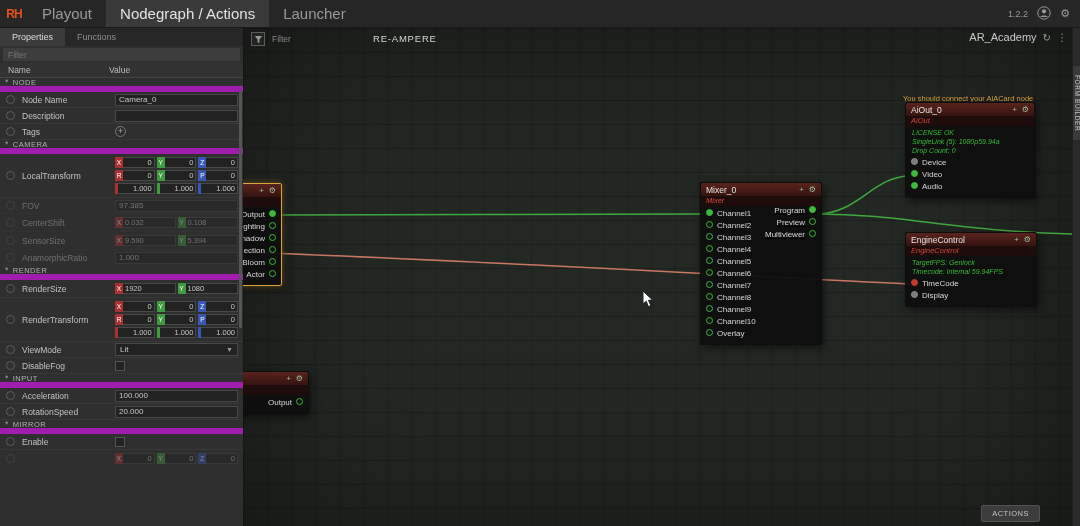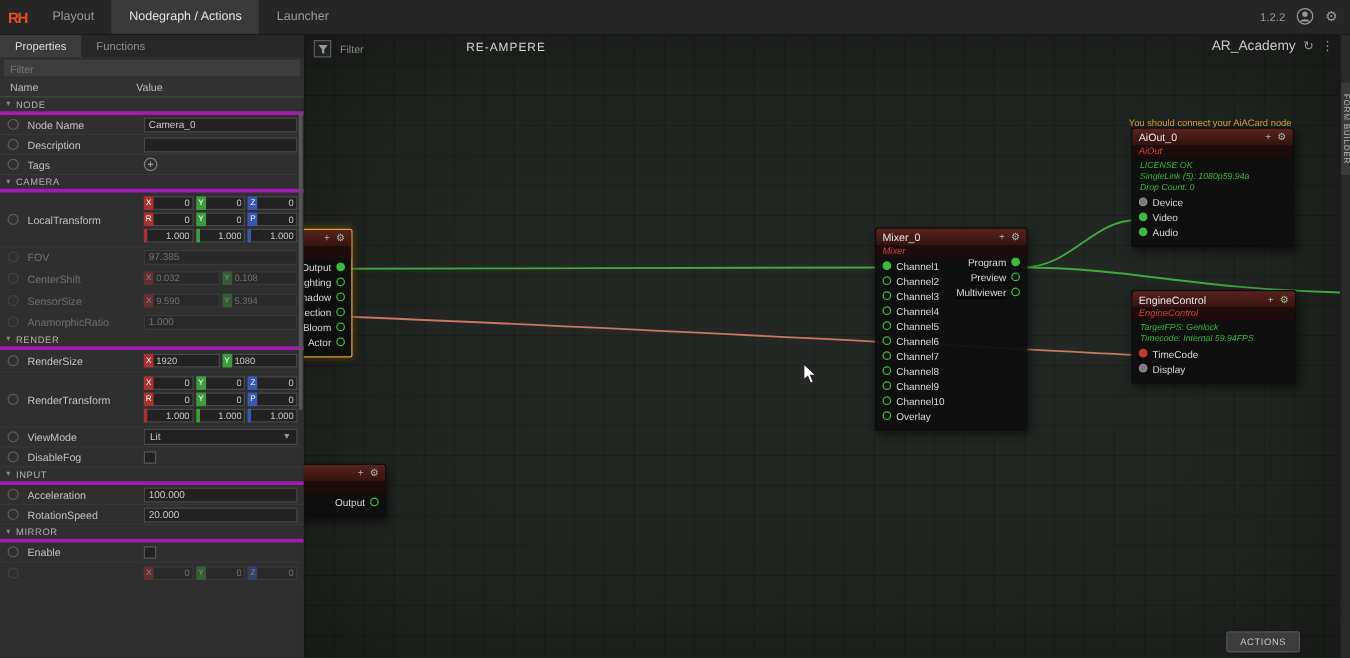--- a/index.html
+++ b/index.html
@@ -5,40 +5,40 @@
   * { margin:0; padding:0; box-sizing:border-box; }
   html,body { width:1080px; height:526px; overflow:hidden; background:#242824;
     font-family:"Liberation Sans", sans-serif; }
   #app { position:relative; width:1080px; height:526px; }
 
   
   #topbar { position:absolute; top:0; left:0; right:0; height:28px; background:#262626;
     display:flex; align-items:stretch; z-index:30; border-bottom:1px solid #1a1a1a; }
   .logo { width:28px; display:flex; align-items:center; justify-content:center;
     color:#e8501e; font-weight:bold; font-size:12px; letter-spacing:-1px; }
-  .top-tab { padding:0 14px; display:flex; align-items:center; font-size:10px; color:#9a9a9a; cursor:default; }
+  .top-tab { padding:0 14px; display:flex; align-items:center; font-size:15px; color:#9a9a9a; cursor:default; }
   .top-tab.active { background:#3a3a3a; color:#e2e2e2; }
   .topbar-right { margin-left:auto; display:flex; align-items:center; gap:9px; padding-right:10px;
     color:#9a9a9a; font-size:9px; }
   .gear-glyph { font-size:11px; color:#9a9a9a; }
 
   
   #panel { position:absolute; top:28px; left:0; width:243px; bottom:0; background:#2f2f2f;
     z-index:25; overflow:hidden; font-size:8.5px; color:#c6c6c6; }
   .panel-tabs { height:18px; background:#272727; display:flex; }
   .panel-tab { padding:0 12px; display:flex; align-items:center; color:#8d8d8d; font-size:9px;text-align:center; }
   .panel-tab.active { background:#3b3b3b; color:#dddddd; }
   .panel-filter { height:17px; padding:2px 3px; background:#2f2f2f; }
   .panel-filter input { width:100%; height:13px; background:#3d3d3d; border:none; outline:none;
     color:#cccccc; font-size:8.5px; padding:0 5px; font-family:inherit; }
   .cols { height:15px; display:flex; align-items:center; background:#323232; border-bottom:1px solid #454545;
     color:#bdbdbd; }
   .col-name { width:109px; padding-left:8px; }
   .sec { height:14px; display:flex; align-items:center; gap:4px; padding-left:5px; color:#b2b2b2;
-    font-size:7.5px; letter-spacing:.5px; border-bottom:3px solid #a21caf; }
+    font-size:7.5px; letter-spacing:.5px; border-bottom:6px solid #a21caf; }
   .chev { color:#888; font-size:6.5px; transform:translateY(-1px); }
   .prow { display:flex; align-items:center; min-height:16px; padding:1px 5px 1px 6px;
     border-bottom:1px solid #373737; }
   .pcircle { flex:0 0 9px; height:9px; border:1px solid #5c5c5c; border-radius:50%; margin-right:7px; }
   .plabel { flex:0 0 93px; color:#c2c2c2; overflow:hidden; white-space:nowrap; }
   .pval { flex:1; display:flex; align-items:flex-end; min-width:0; }
   .tinput { width:100%; height:12px; background:#222; border:1px solid #484848; color:#c8c8c8;
     font-size:8px; padding:0 3px; font-family:inherit; outline:none; }
   .disabled-row { opacity:.42; }
   .tgrid { display:flex; flex-direction:column; gap:2px; width:100%; padding:2px 0; }

